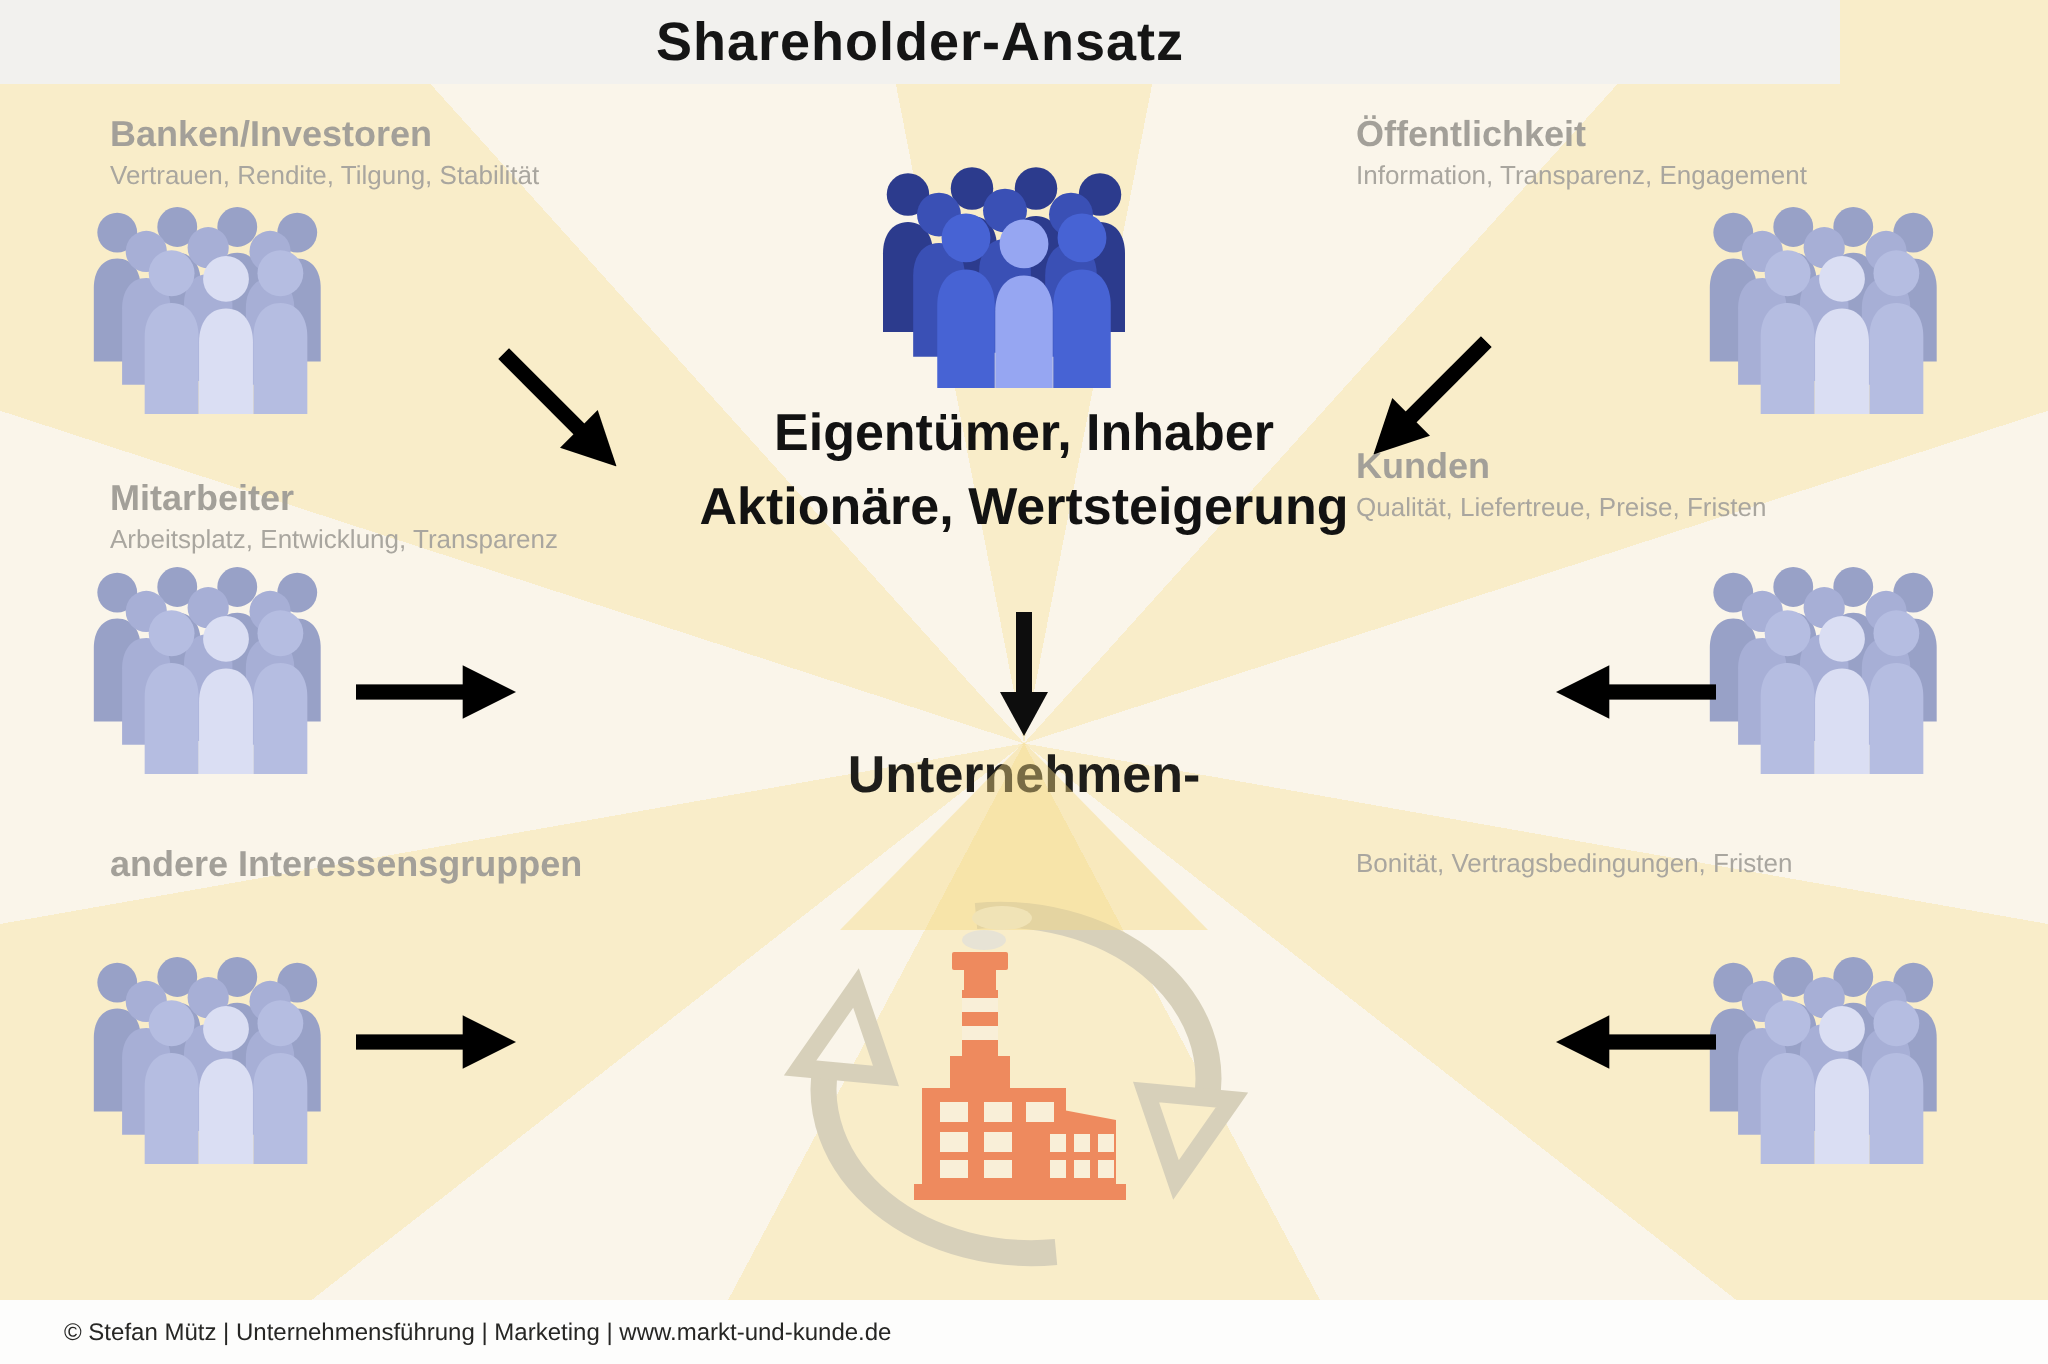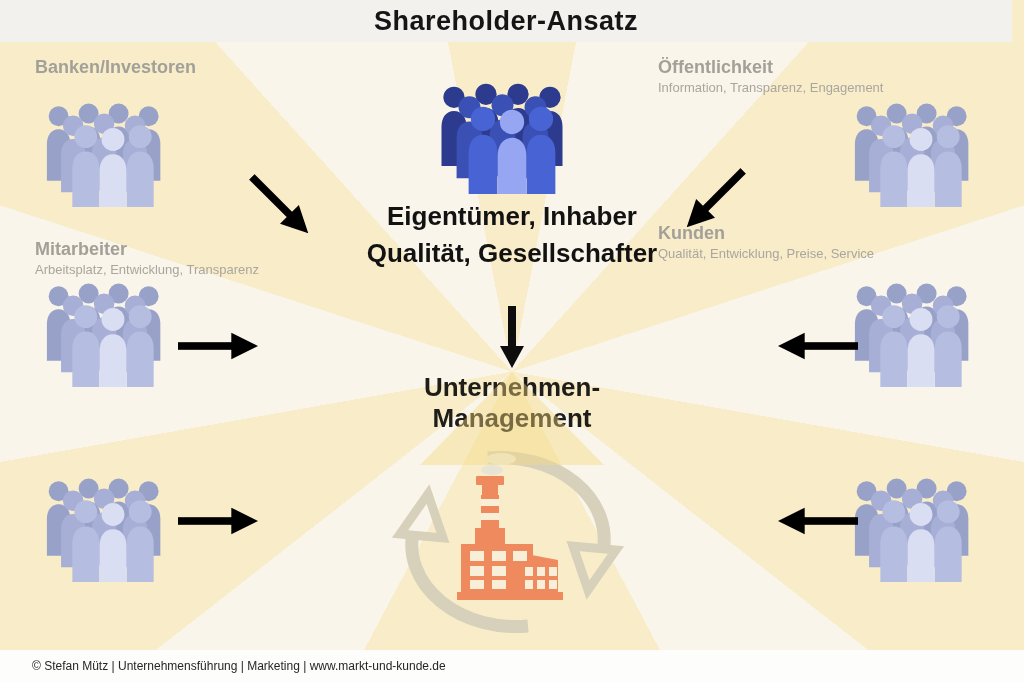--- a/index.html
+++ b/index.html
@@ -9,25 +9,25 @@
     background:
       conic-gradient(from 0deg at 50% 54.5%,
         #f9edc9 0deg 11deg,  #faf5ea 11deg 42deg,
         #f9edc9 42deg 72deg, #faf5ea 72deg 100deg,
         #f9edc9 100deg 128deg,#faf5ea 128deg 152deg,
         #f9edc9 152deg 208deg,#faf5ea 208deg 232deg,
         #f9edc9 232deg 260deg,#faf5ea 260deg 288deg,
         #f9edc9 288deg 318deg,#faf5ea 318deg 349deg,
         #f9edc9 349deg 360deg);
   }
-  .titlebar{position:absolute;left:0;top:0;width:1012px;height:42px;background:#f2f1ee;
+  .titlebar{position:absolute;left:0;top:0;width:920px;height:42px;background:#f2f1ee;
     display:flex;align-items:center;justify-content:center;}
   .titlebar h1{margin:0;font-size:27px;font-weight:bold;color:#151515;letter-spacing:.5px;}
 
-  .label-block{position:absolute;width:330px;}
+  .label-block{position:absolute;width:330px;margin-left:20px;}
   .label-block .name{font-size:18px;font-weight:bold;color:#a3a099;margin:0;}
   .label-block .details{font-size:13px;color:#a9a69f;margin:2px 0 0 0;}
   .align-right{text-align:left;}
 
   .crowd{position:absolute;width:150px;height:105px;}
   .crowd-blue  .p1{fill:#2c3b8d}.crowd-blue  .p2{fill:#3a50b5}
   .crowd-blue  .p3{fill:#4763d4}.crowd-blue  .p4{fill:#96a6f2}
   .crowd-muted .p1{fill:#98a1c7}.crowd-muted .p2{fill:#a7afd6}
   .crowd-muted .p3{fill:#b5bde1}.crowd-muted .p4{fill:#dadef3}
   .crowd-center{width:164px;height:112px;}
@@ -70,37 +70,40 @@
 </svg>
 
 <div id="stage">
 
   <div class="titlebar">
     <h1>Shareholder-Ansatz</h1>
   </div>
 
   <div class="label-block" style="left:35px;top:57px;">
     <p class="name">Banken/Investoren</p>
+    <p class="details">Vertrauen, Rendite, Tilgung, Stabilität</p>
   </div>
   <div class="label-block" style="left:35px;top:239px;">
     <p class="name">Mitarbeiter</p>
     <p class="details">Arbeitsplatz, Entwicklung, Transparenz</p>
   </div>
   <div class="label-block" style="left:35px;top:422px;">
+    <p class="name">andere Interessensgruppen</p>
   </div>
 
   <div class="label-block align-right" style="left:658px;top:57px;">
     <p class="name">Öffentlichkeit</p>
     <p class="details">Information, Transparenz, Engagement</p>
   </div>
   <div class="label-block align-right" style="left:658px;top:223px;">
     <p class="name">Kunden</p>
-    <p class="details">Qualität, Entwicklung, Preise, Service</p>
+    <p class="details">Qualität, Liefertreue, Preise, Fristen</p>
   </div>
   <div class="label-block align-right" style="left:658px;top:422px;">
+    <p class="details">Bonität, Vertragsbedingungen, Fristen</p>
   </div>
 
   <svg class="crowd crowd-muted" style="left:38px;top:102px;" viewBox="0 0 150 112">
     <use class="p1" href="#prs" x="2" y="0" width="30" height="88"></use>
       <use class="p1" href="#prs" x="34" y="-3" width="30" height="88"></use>
       <use class="p1" href="#prs" x="66" y="-3" width="30" height="88"></use>
       <use class="p1" href="#prs" x="98" y="0" width="30" height="88"></use>
     <use class="p2" href="#prs" x="17" y="10" width="31" height="90"></use>
       <use class="p2" href="#prs" x="50" y="8" width="31" height="90"></use>
       <use class="p2" href="#prs" x="83" y="10" width="31" height="90"></use>
@@ -207,31 +210,30 @@
         <use href="#arrow-right"></use>
       </svg>
     </div>
   <div class="arrow" style="left:778px;top:506px;transform:rotate(180deg);">
     <svg viewBox="0 0 84 30">
         <use href="#arrow-right"></use>
       </svg>
     </div>
 
   <p class="ctext h-main" style="top:201px;">Eigentümer, Inhaber</p>
-  <p class="ctext h-main" style="top:238px;">Qualität, Gesellschafter</p>
+  <p class="ctext h-main" style="top:238px;">Aktionäre, Wertsteigerung</p>
 
   <div class="black-arrow">
     <svg viewBox="0 0 28 64">
         <rect class="fill" x="10" y="0" width="8" height="42"></rect>
         <polygon class="fill" points="2,40 26,40 14,62"></polygon>
       </svg>
   </div>
 
   <p class="ctext h-mgmt" style="top:372px;text-align:center;">Unternehmen-</p>
-  <p class="ctext h-mgmt" style="top:403px;">Management</p>
   <div class="ray-overlay"></div>
 
   <svg class="cycle" viewBox="0 0 232 192">
     <g fill="none" stroke="#d7d0ba" stroke-width="13">
       <path d="M 96 12 A 104 82 0 0 1 211 106"></path>
       <path d="M 136 180 A 104 82 0 0 1 21 86"></path>
     </g>
     <g fill="none" stroke="#d7d0ba" stroke-width="9" stroke-linejoin="miter">
       <path d="M 224 104 L 196 144 L 181 100 Z"></path>
       <path d="M 8 88 L 36 48 L 51 92 Z"></path>

